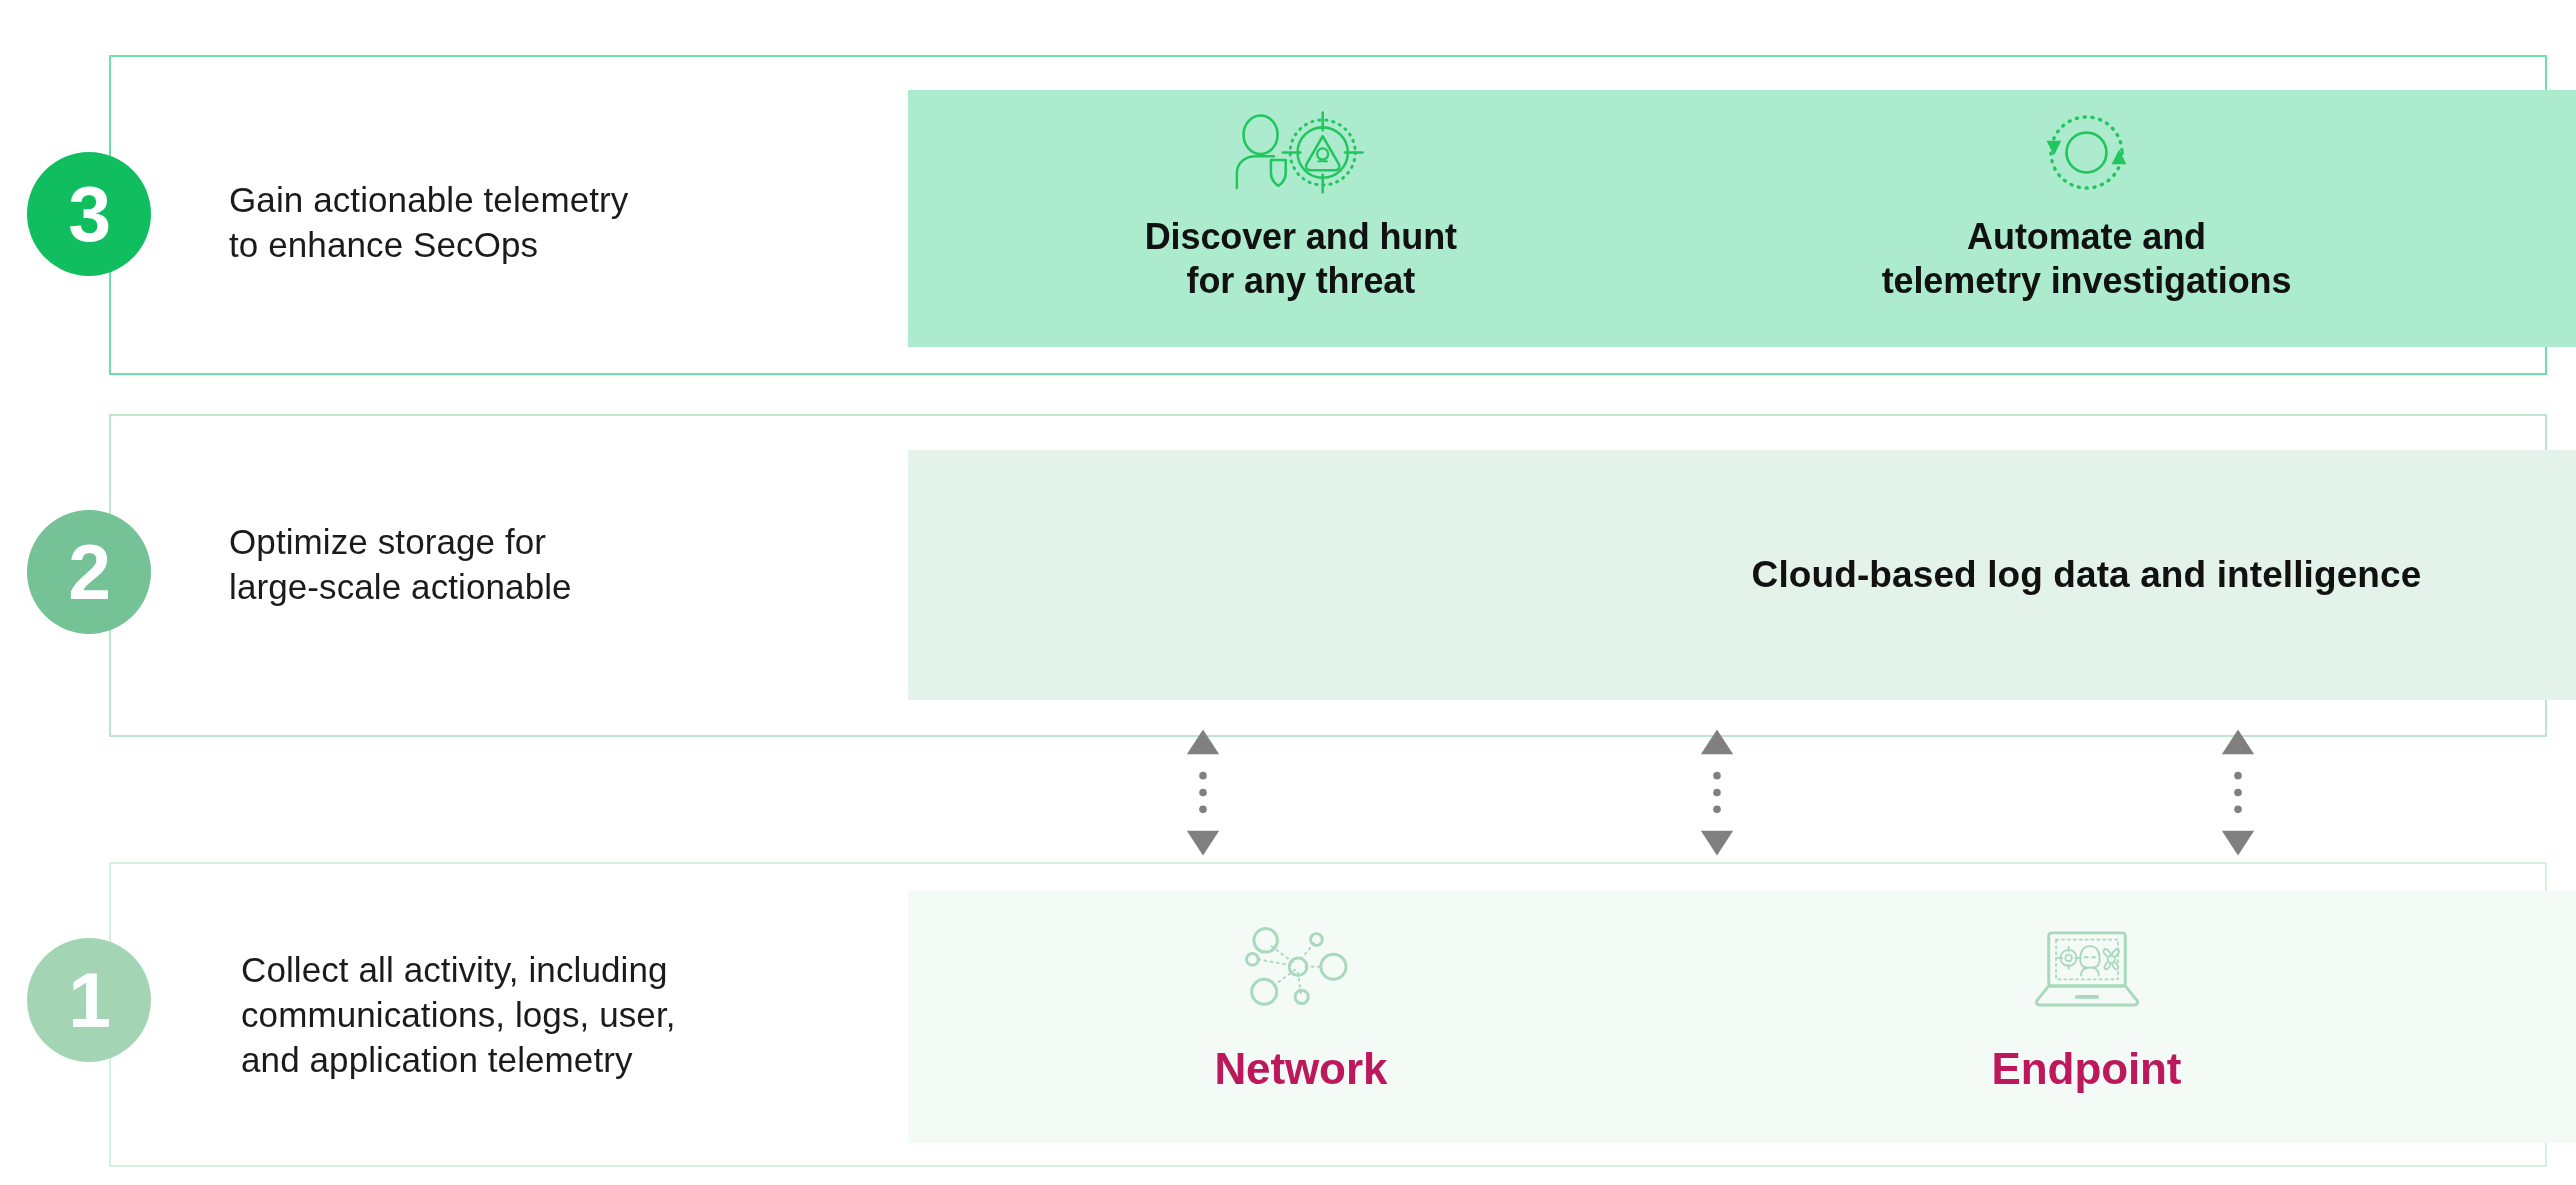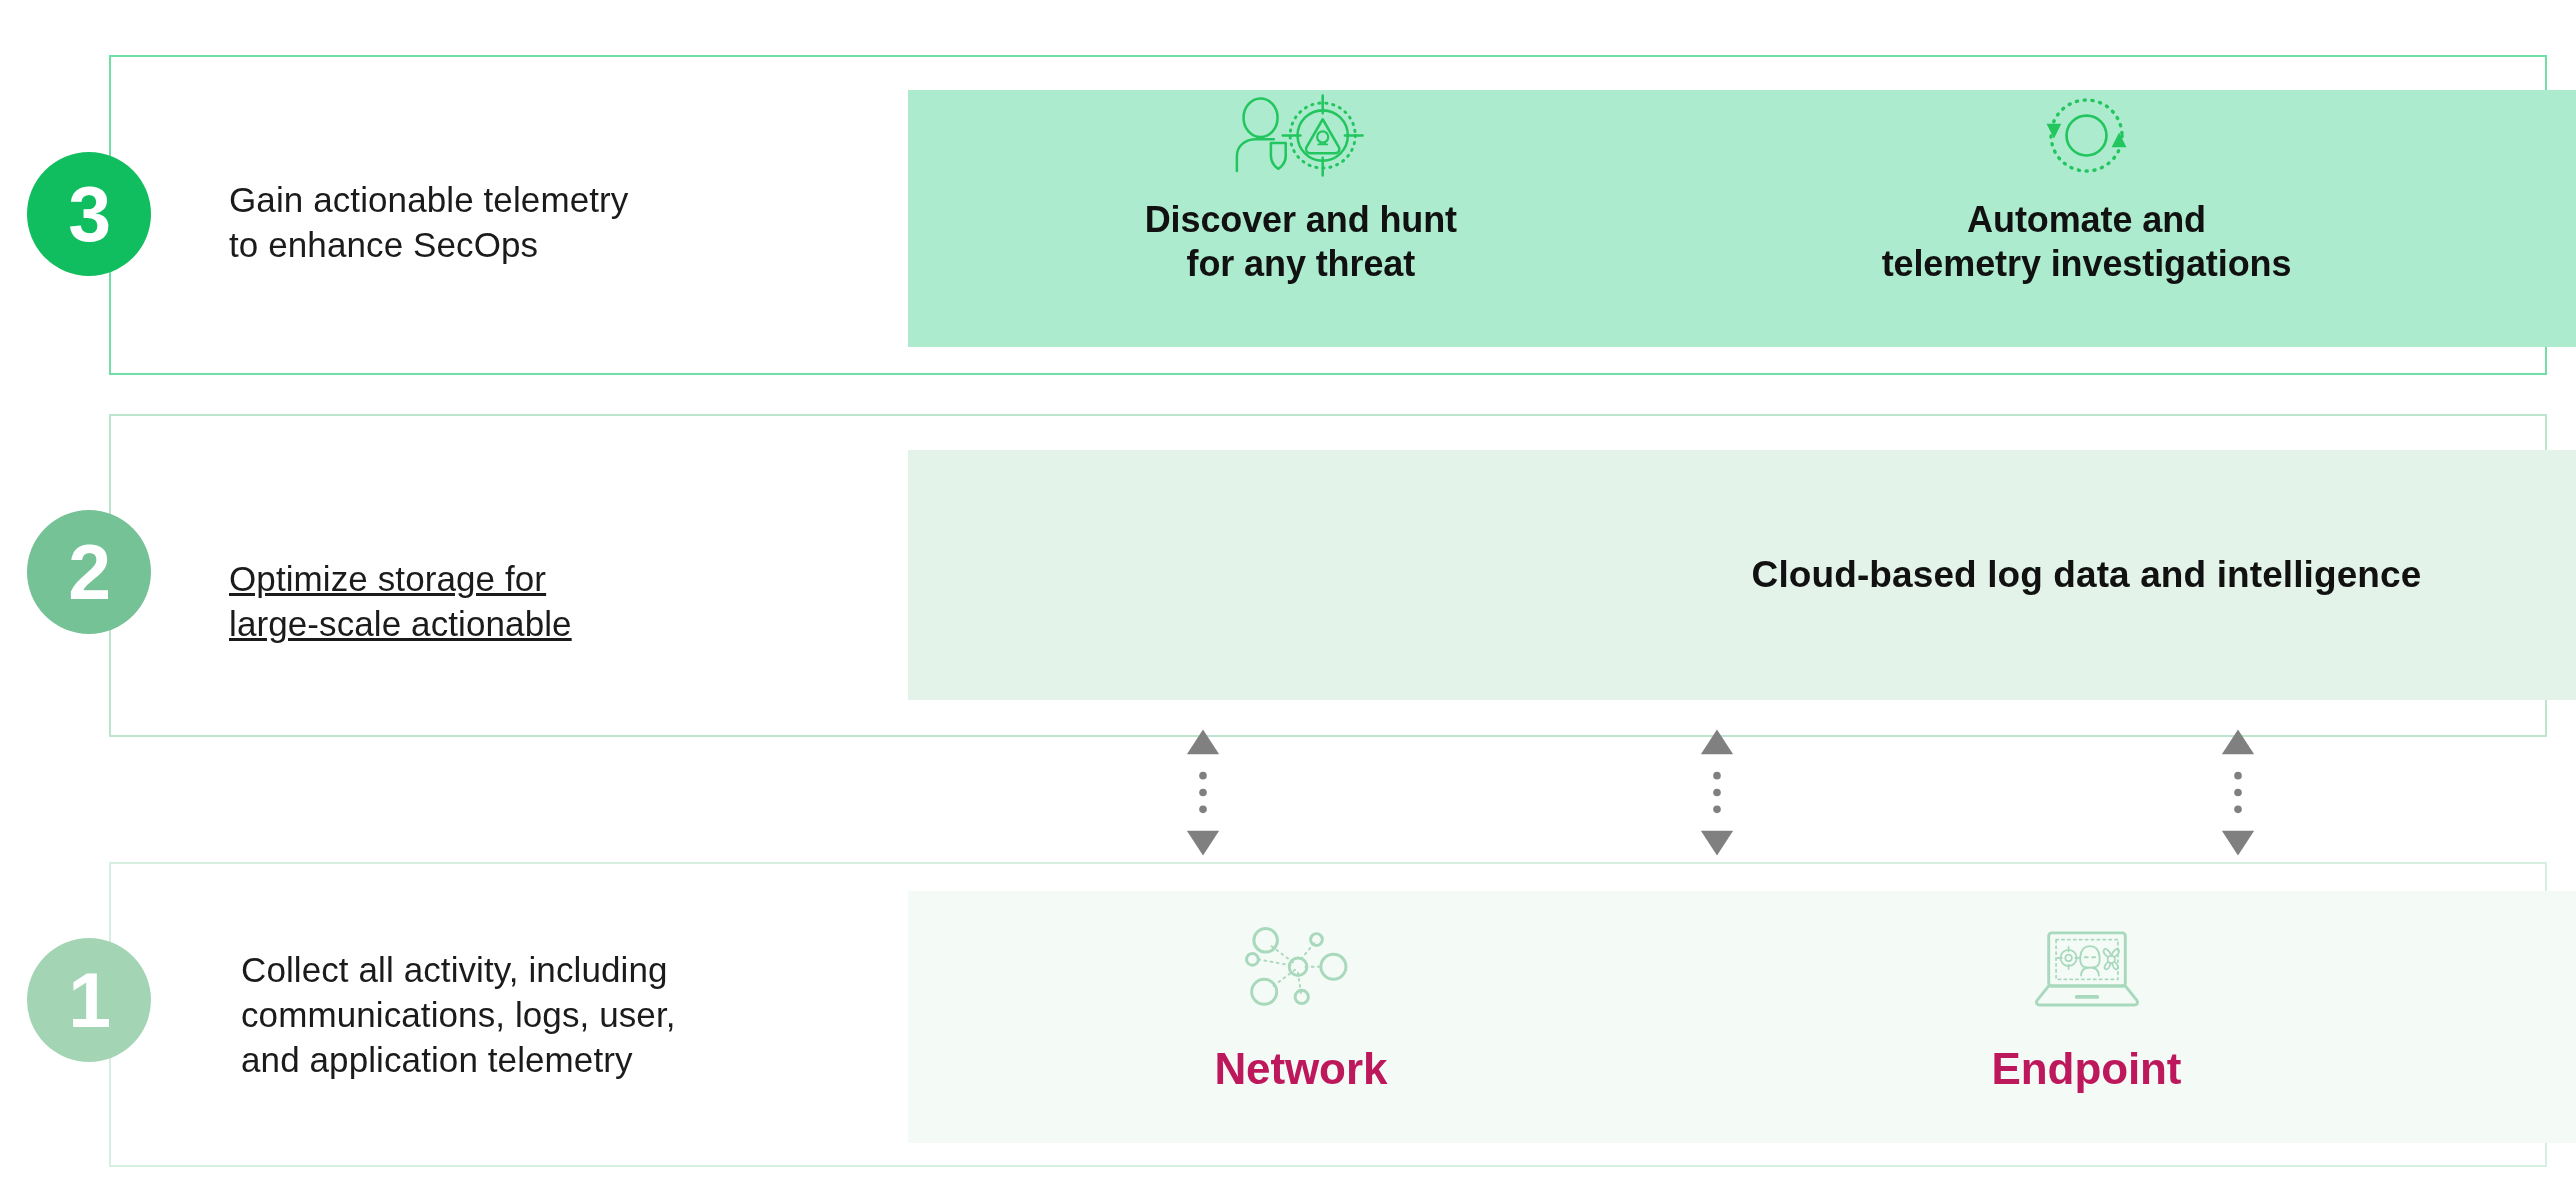--- a/index.html
+++ b/index.html
@@ -30,41 +30,41 @@
   #badge-2{left:27px;top:510px;background:#74C295;}
   #badge-1{left:27px;top:938px;background:#A3D5B5;}
 
   
   .step-text{
     position:absolute;color:#1b1b1b;
     font-size:35px;line-height:1.28;font-weight:400;
     letter-spacing:0.1px;
   }
   #text-3{left:229px;top:178px;width:592px;}
-  #text-2{left:229px;top:557px;width:592px;text-decoration:underline;}
+  #text-2{left:229px;top:520px;width:592px;}
   #text-1{left:229px;top:948px;width:614px;margin-left:12px;}
 
   
   .panel{position:absolute;box-sizing:border-box;}
   #panel-3{left:908px;top:90px;width:2357px;height:257px;background:#ADEBCE;}
   #panel-2{left:908px;top:450px;width:2357px;height:250px;background:#E4F3EA;
            display:flex;align-items:center;justify-content:center;}
   #panel-1{left:908px;top:891px;width:2357px;height:252px;background:#F4FAF6;}
 
   #panel-2-label{
     font-size:37px;font-weight:700;color:#111;letter-spacing:0.1px;text-align:right;
   }
 
   
   .tiles{position:absolute;left:0;top:0;width:100%;height:100%;
          display:flex;align-items:flex-start;}
   .tile{flex:1;display:flex;flex-direction:column;align-items:center;}
 
   
-  #panel-3 .tile{padding-top:4px;}
+  #panel-3 .tile{padding-top:21px;}
   #panel-3 .tile-icon{height:86px;display:flex;align-items:center;justify-content:center;}
   #panel-3 .tile-label{
     margin-top:18px;text-align:center;color:#111;
     font-size:36px;font-weight:700;line-height:1.22;letter-spacing:-0.1px;
   }
 
   
   #panel-1 .tile{padding-top:36px;}
   #panel-1 .tile-icon{height:81px;display:flex;align-items:center;justify-content:center;}
   #panel-1 .tile-label{

